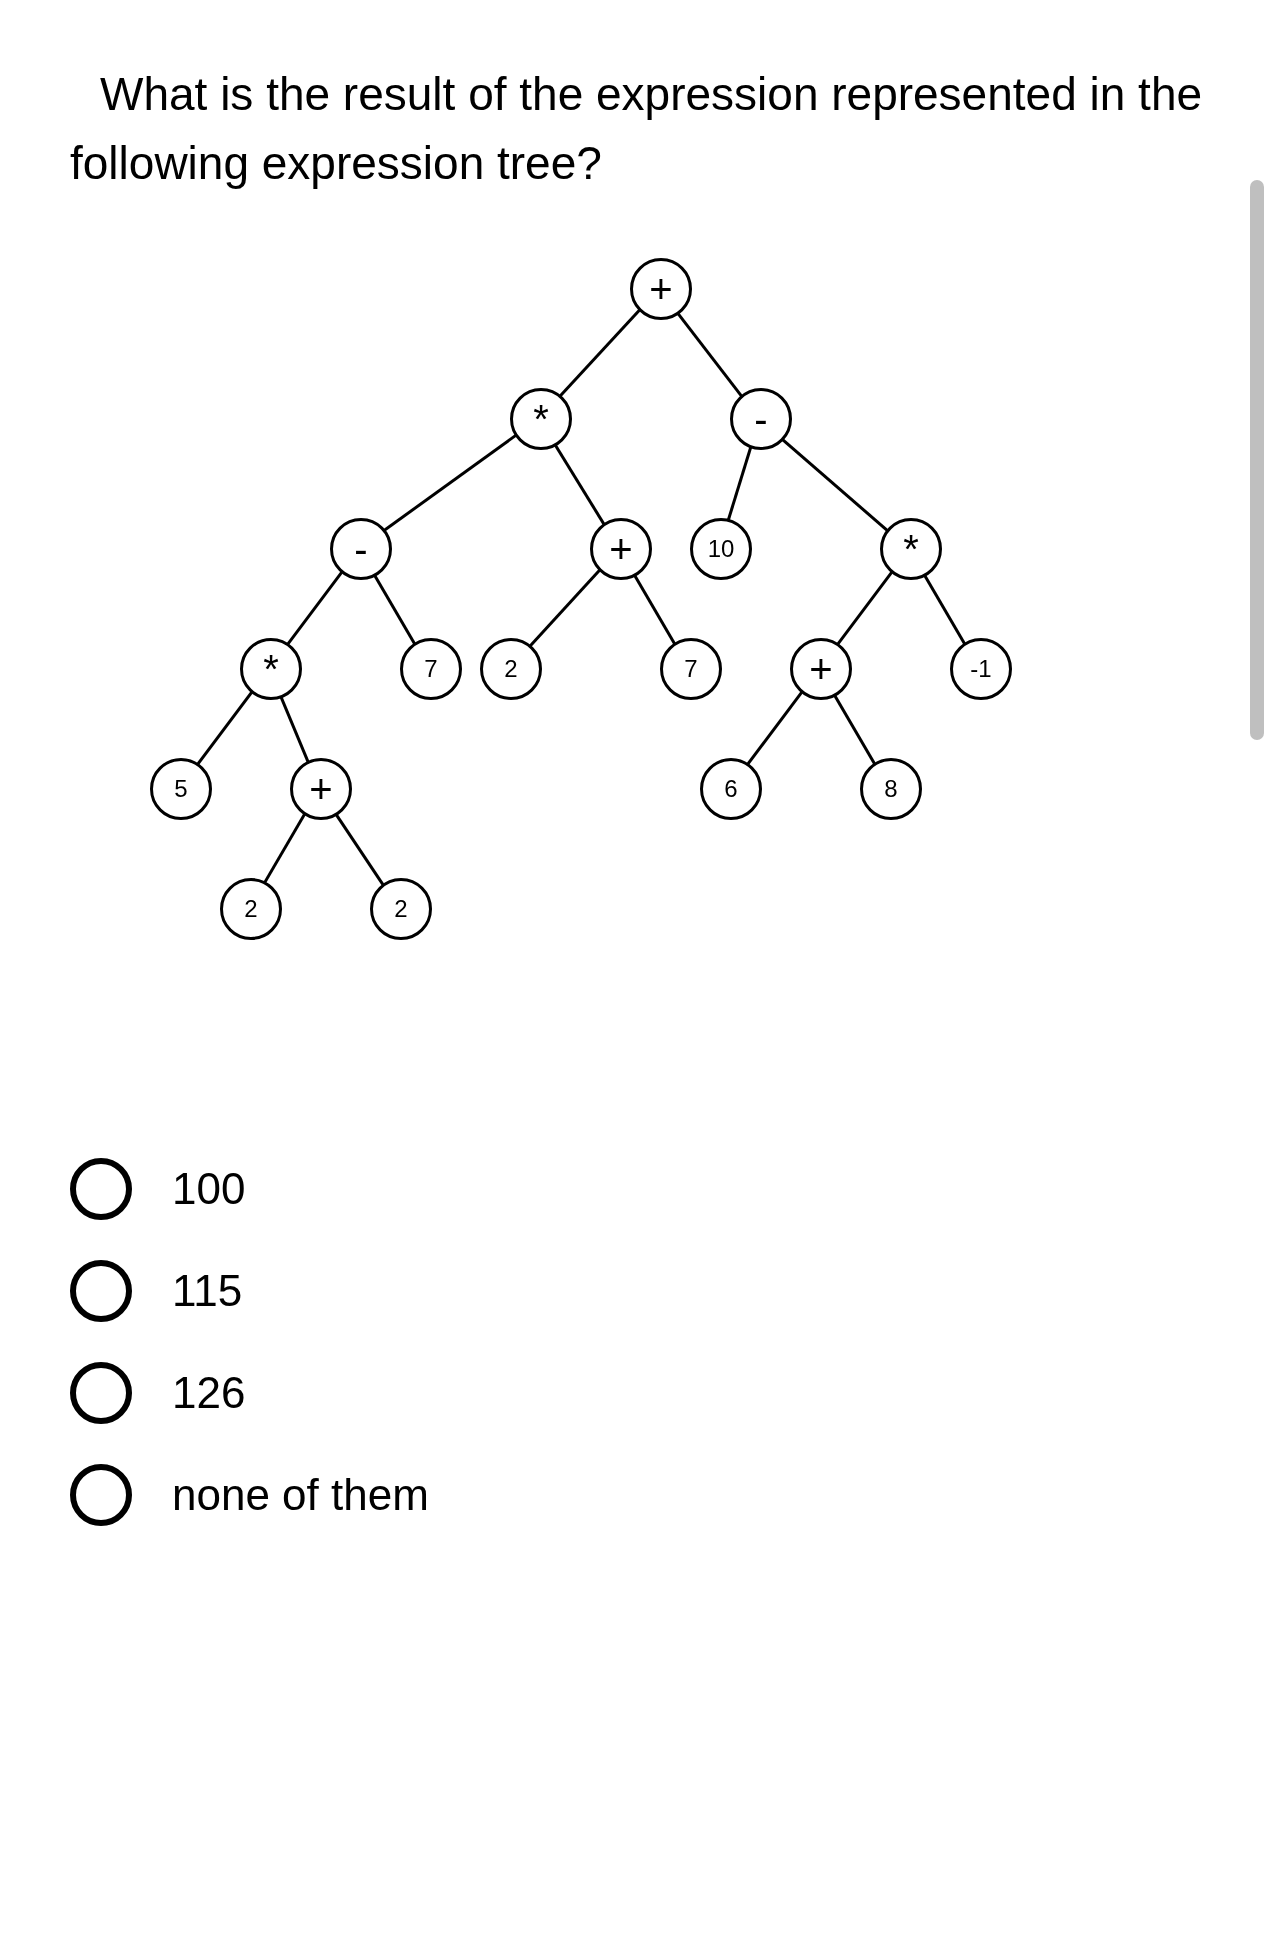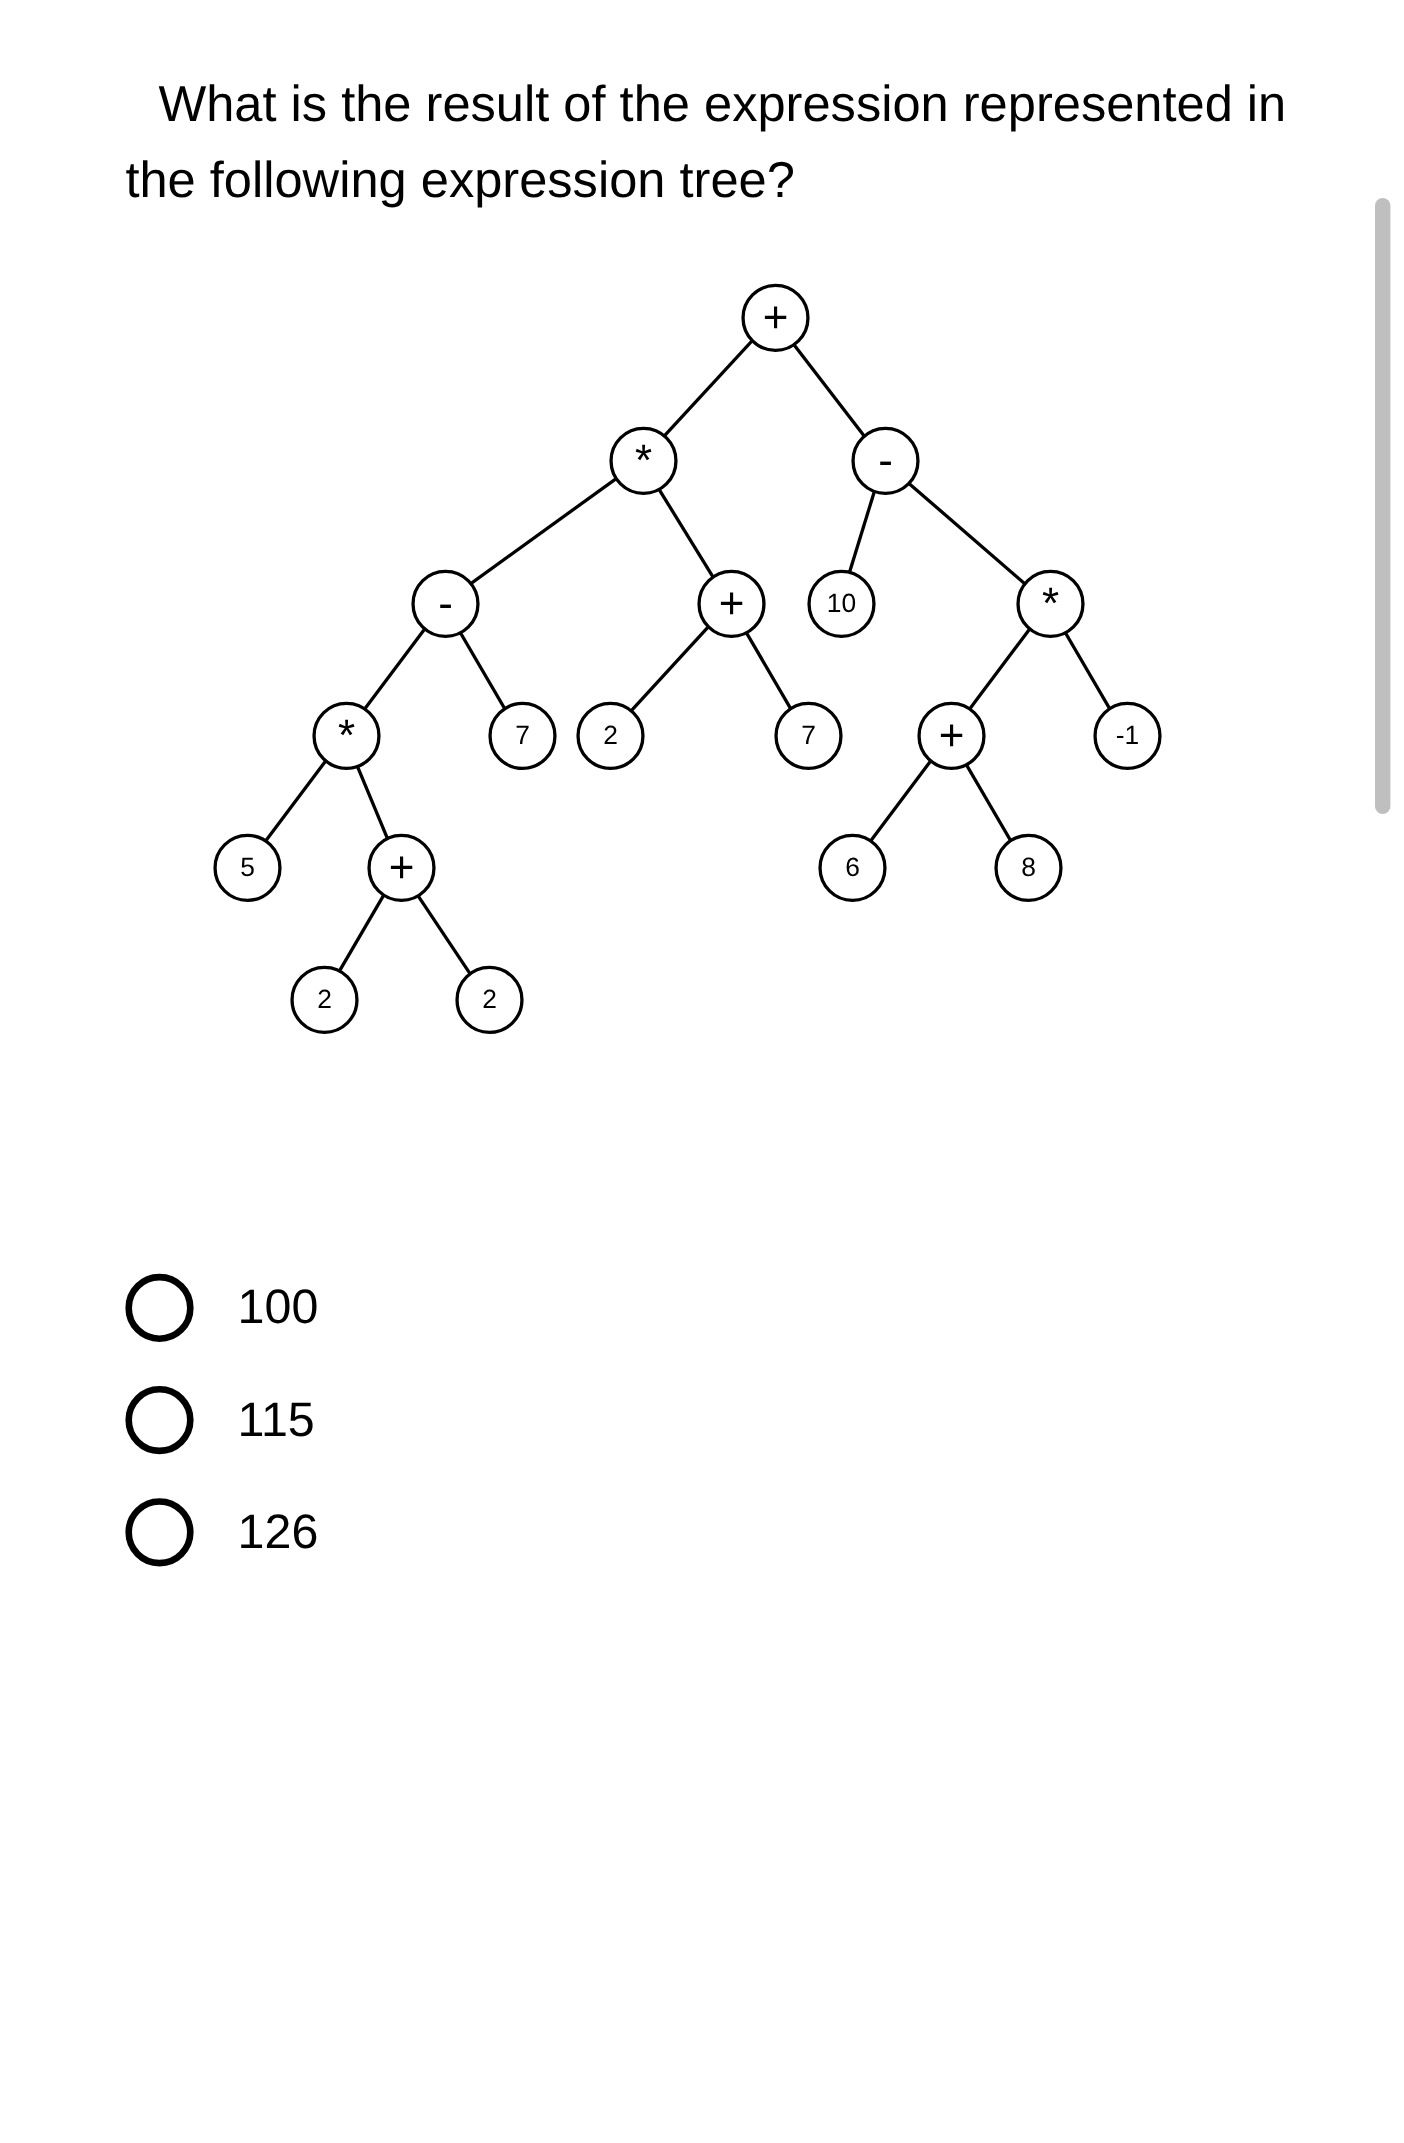--- a/index.html
+++ b/index.html
@@ -6,21 +6,20 @@
     body {
       font-family: Arial, Helvetica, sans-serif;
       background: #fff;
       width: 1276px;
       height: 1948px;
       position: relative;
     }
     .container {
       padding: 60px 33px 40px 70px;
       position: relative;
-      margin-left: 44px;
     }
     .question-text {
       font-size: 46px;
       line-height: 1.5;
       color: #000;
       margin-bottom: 60px;
       text-indent: 30px;
     }
     .tree-area {
       position: relative;
@@ -135,16 +134,20 @@
       <span class="option-label">100</span>
     </div>
     <div class="option-row">
       <div class="radio"></div>
       <span class="option-label">115</span>
     </div>
     <div class="option-row">
       <div class="radio"></div>
       <span class="option-label">126</span>
     </div>
+    <div class="option-row">
+      <div class="radio"></div>
+      <span class="option-label">none of them</span>
+    </div>
   </div>
 </div>
 
 <div class="scrollbar"></div>
 
 </body></html>

